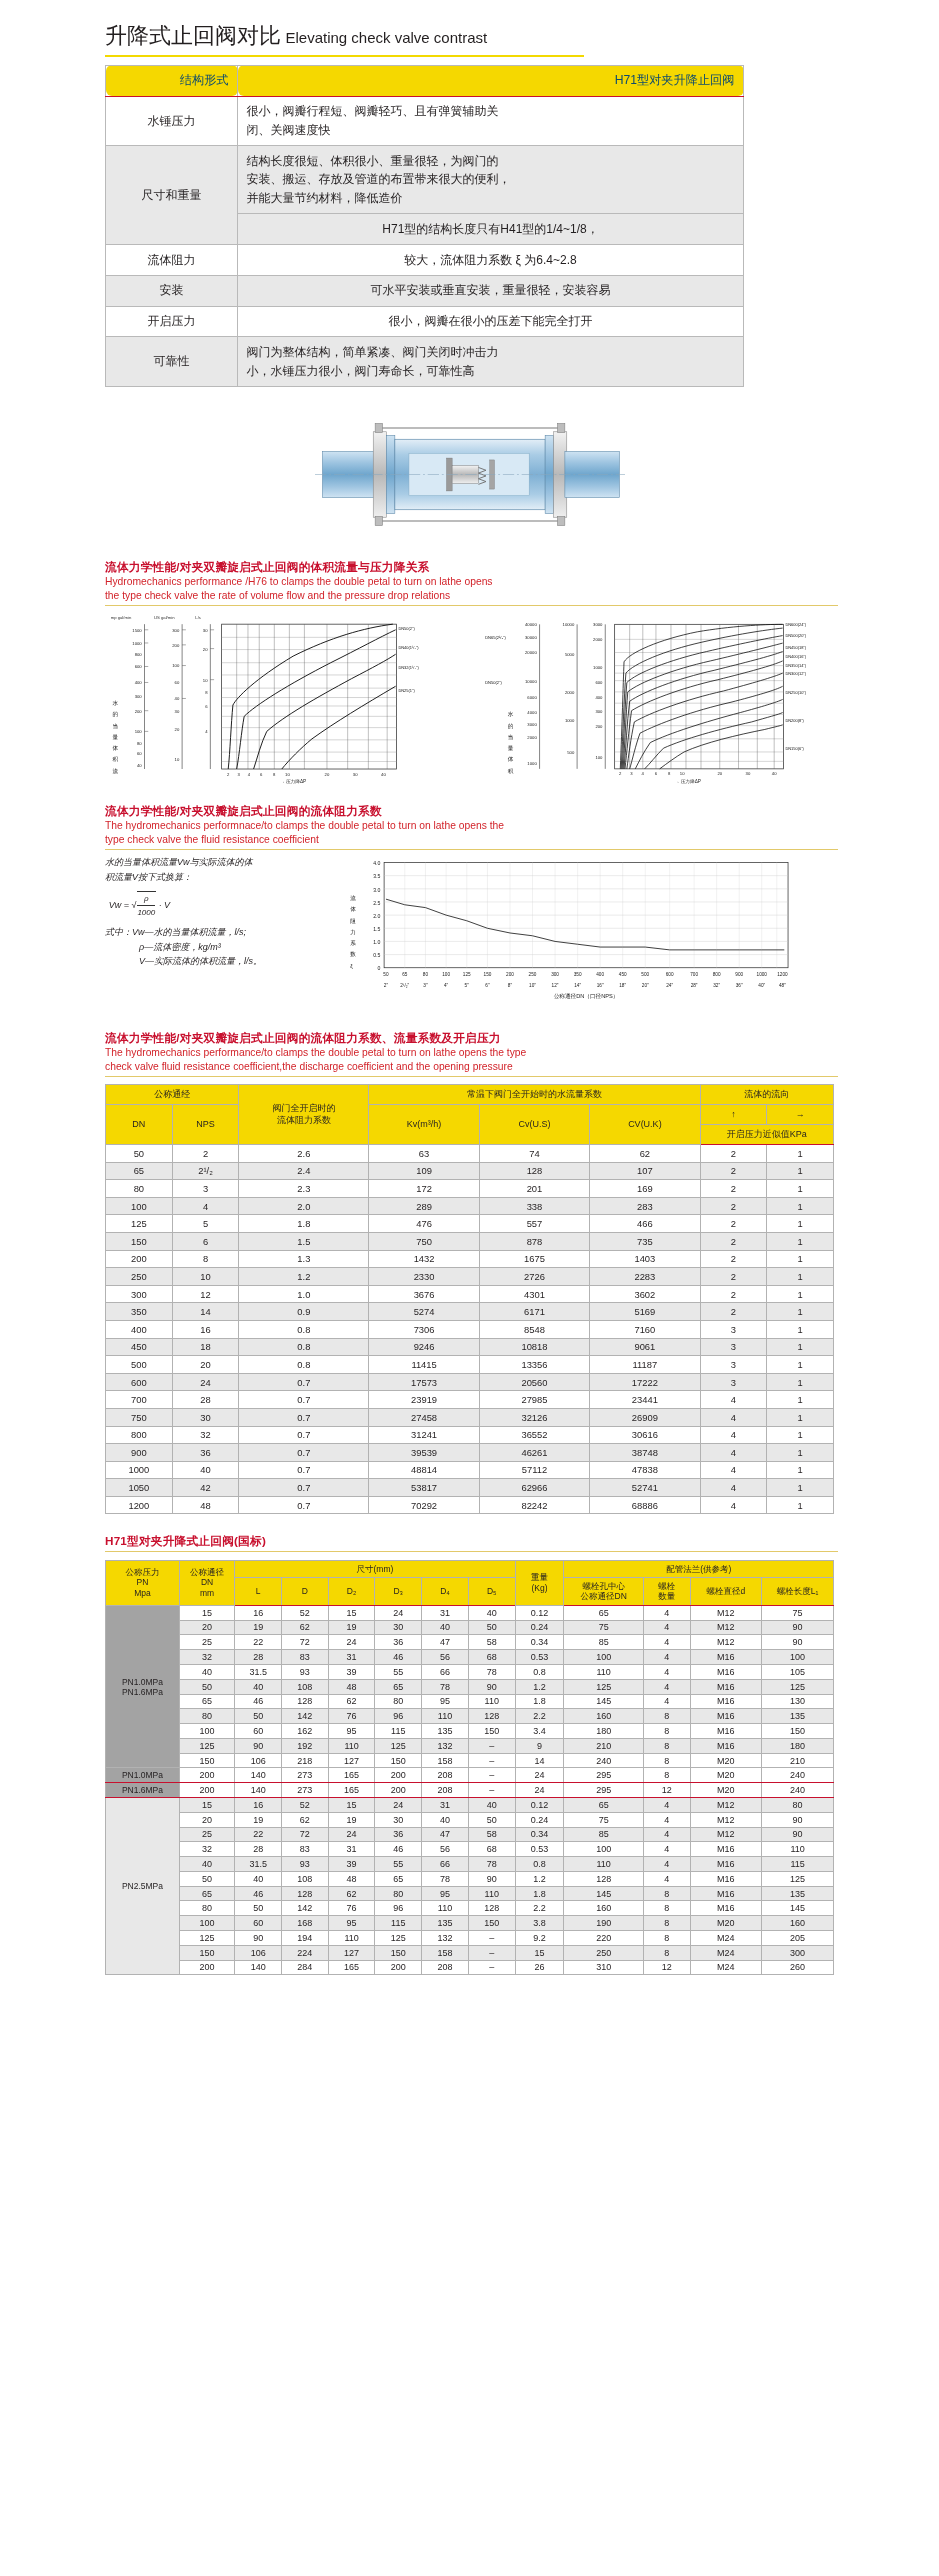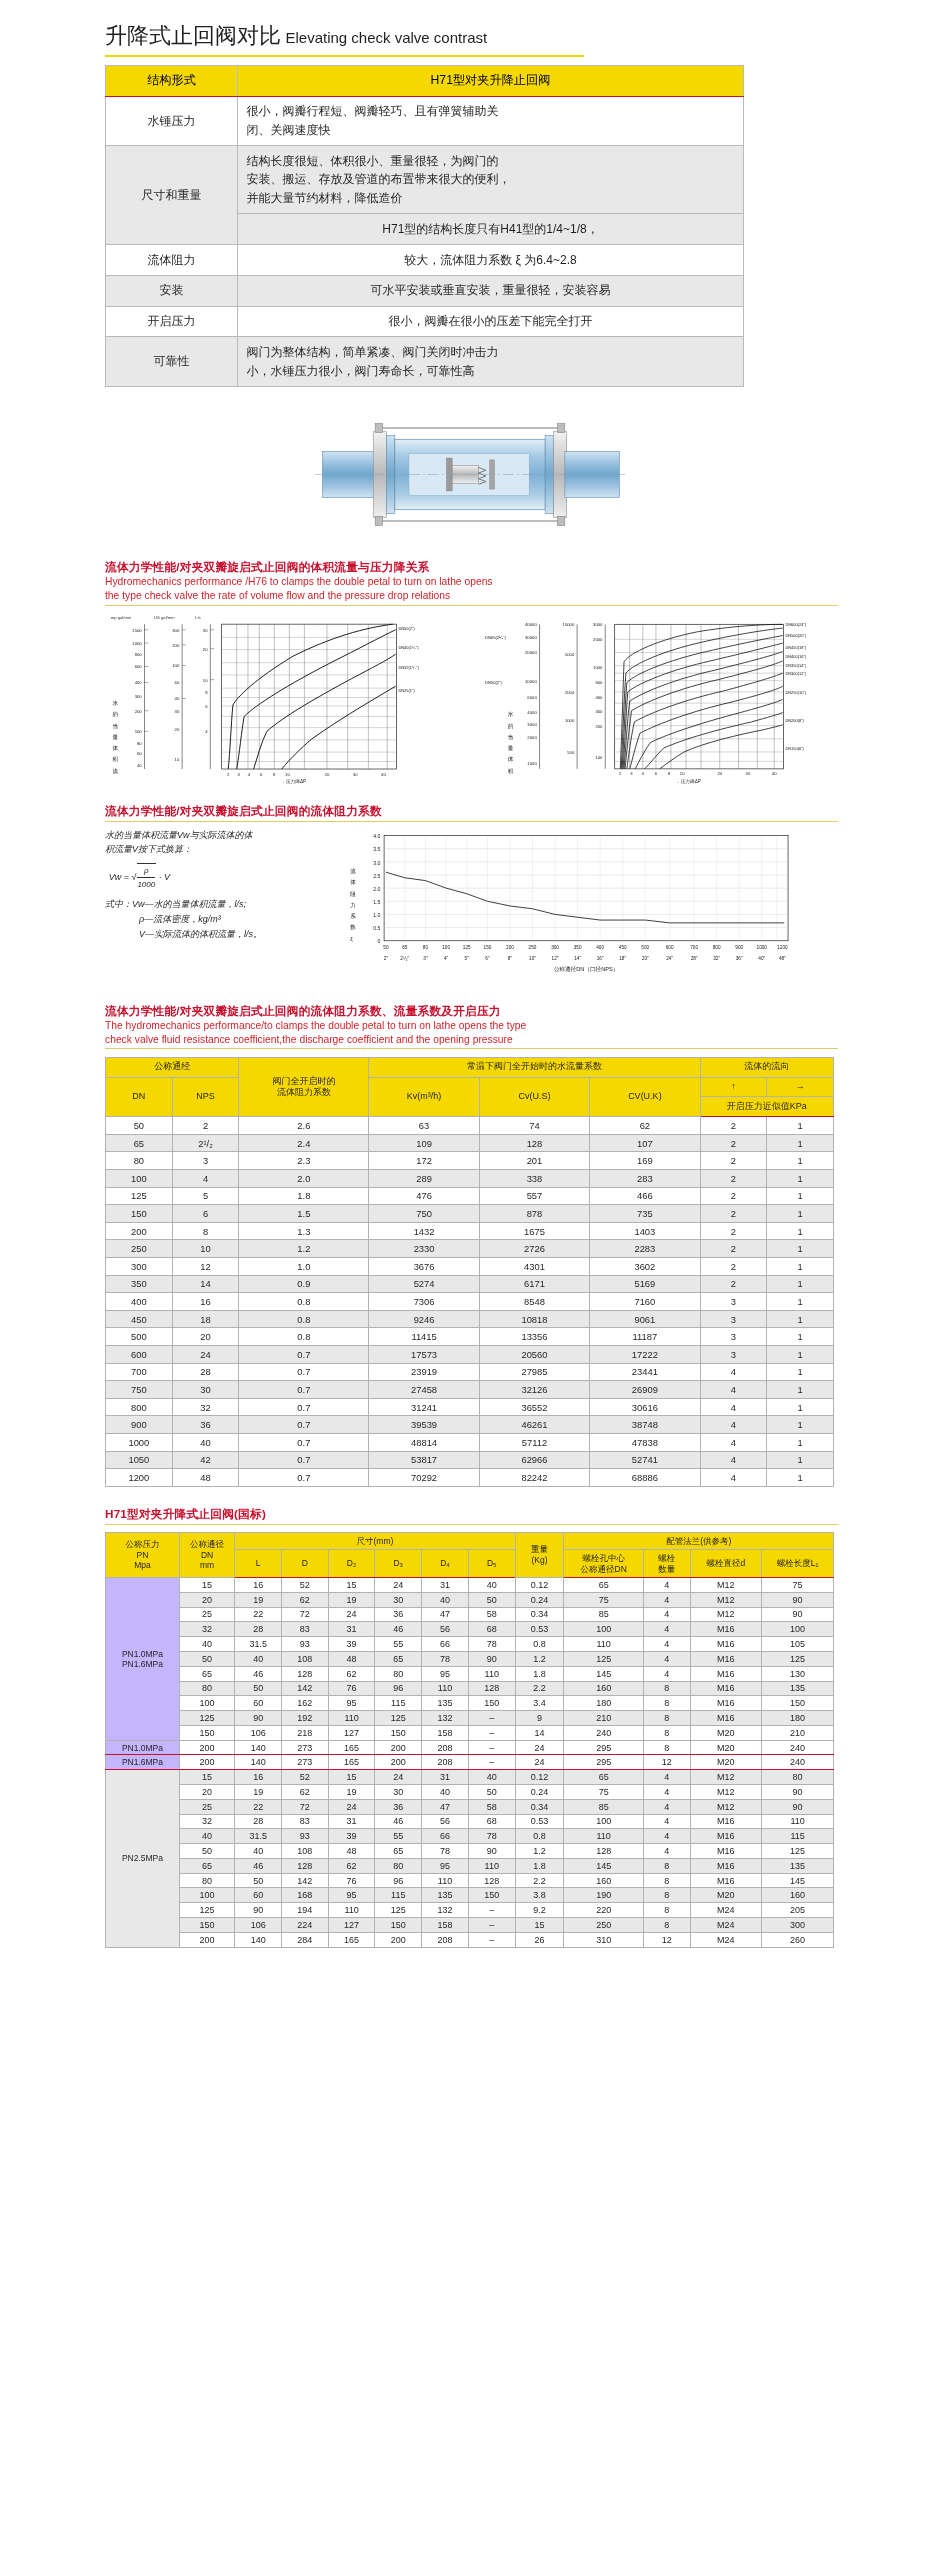--- a/index.html
+++ b/index.html
@@ -32,23 +32,24 @@
   
   .cmp {
     border-collapse:collapse; width:639px; margin-left:105px;
     font-size:12px; line-height:1.55;
   }
   .cmp th, .cmp td {
     border:0.9px solid #b9b9b9;
     padding:5.6px 8.5px; vertical-align:middle;
   }
   .cmp thead th {
-    background:#f5d800; color:#000000; font-weight:normal;
-    font-size:12.2px; text-align:center; border-bottom:1.9px solid #c8102e;
+    background:#f5d800; color:#0c4a6e; font-weight:normal;
+    font-size:12.2px; text-align:right; border-bottom:1.9px solid #c8102e;
     padding:5.6px 8.5px;
+    border-radius:6px;
   }
   .cmp thead th.lbl { width:132px; }
   .cmp td.lbl { text-align:center; width:132px; background:inherit; }
   .cmp tr.alt td { background:#e8e8e8; }
   .cmp td.body { border-left:1.9px solid #c8102e; }
   .cmp td.center { text-align:center; }
   .cmp td.note { text-align:center; border-top:0.9px solid #cfcfcf; }
 
   
   .prod-block { text-align:center; margin:24.4px 0 5.6px 0; }
@@ -85,21 +86,21 @@
 
   .dt2 { border-collapse:collapse; margin:7.5px 0 0 105px; font-size:9px; }
   .dt2 th, .dt2 td {
     border:0.9px solid #b2b2b2; text-align:center; padding:1.9px 1.9px;
     font-weight:normal; white-space:nowrap;
   }
   .dt2 thead th { background:#f5d800; font-size:8.5px; line-height:1.25; padding:2.8px 1.9px; }
   .dt2 thead tr:last-child th { border-bottom:1.9px solid #c8102e; }
   .dt2 tbody tr.alt td { background:#e8e8e8; }
   .dt2 tbody td { height:13.6px; }
-  .dt2 td.pn { background:#c4b5fd; font-size:8.5px; }
+  .dt2 td.pn { background:#a3a3a3; font-size:8.5px; }
   .dt2 tr.redline td { border-top:1.9px solid #c8102e; border-bottom:1.9px solid #c8102e; }
   .footer-space { height:24.4px; }
 </style>
 </head>
 <body>
 
 <div class="page">
 
   <div class="top-title-wrap">
     <div class="top-title">
@@ -460,20 +461,22 @@
           <text x="334" y="88">DN250(10")</text>
           <text x="334" y="118">DN200(8")</text>
           <text x="334" y="148">DN150(6")</text>
         </g>
       </svg>
     </div>
   </div>
 
   <div class="sec sec-head" style="margin-top:13px">
     <span class="cn">流体力学性能/对夹双瓣旋启式止回阀的流体阻力系数</span>
+    <span class="en" style="white-space:pre-line">The hydromechanics performnace/to clamps the double petal to turn on lathe opens the
+type check valve the fluid resistance coefficient</span>
     <div class="rule-thin"></div>
   </div>
 
   <div class="sec formula-wrap" style="margin-top:1.9px">
     <div class="formula-text">
       <div>水的当量体积流量Vw与实际流体的体</div>
       <div>积流量V按下式换算：</div>
       <div class="eq">
         <span>Vw =</span>
         <span class="sqrt">√</span><span style="border-top:0.9px solid #333;display:inline-block;padding:0 0.9px;">

